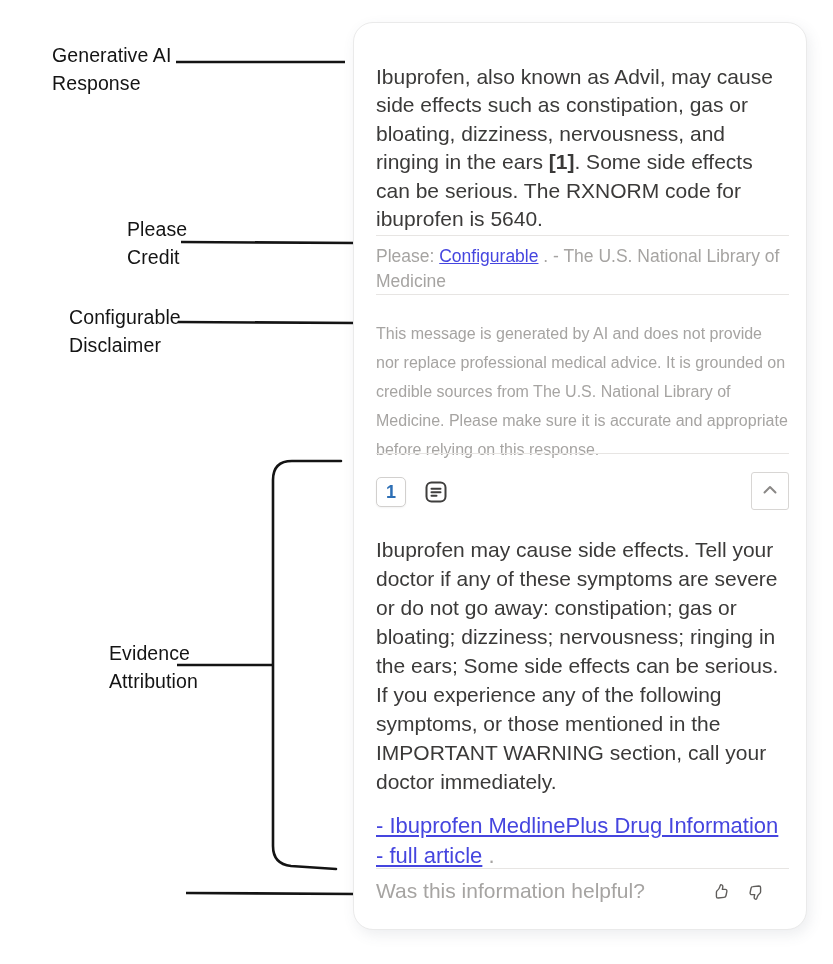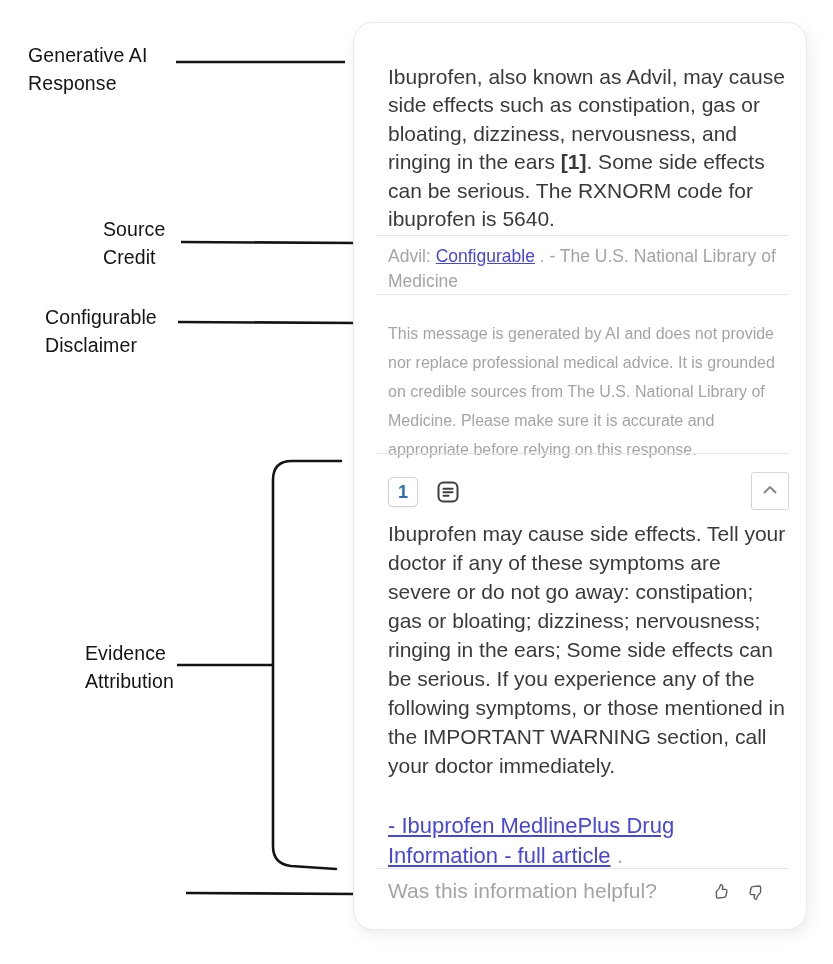--- a/index.html
+++ b/index.html
@@ -15,36 +15,36 @@
   }
   *{margin:0;padding:0;box-sizing:border-box;}
   html,body{background:#ffffff;}
   body{font-family:"Liberation Sans", sans-serif;}
   .canvas{position:relative;width:833px;height:964px;background:#ffffff;overflow:hidden;}
 
   
   .ann-label{
     position:absolute;
     font-size:19.5px;line-height:27.5px;color:var(--annotation-ink);
-    white-space:pre-line;letter-spacing:.1px;
+    white-space:pre-line;letter-spacing:.1px;margin-left:24px;
   }
   #lbl-gen{left:28px;top:42px;}
   #lbl-src{left:103px;top:216px;}
   #lbl-disc{left:45px;top:304px;}
   #lbl-evid{left:85px;top:640px;}
   #lbl-feed{left:88px;top:871px;}
   .overlay{position:absolute;left:0;top:0;width:833px;height:964px;pointer-events:none;}
 
   
   .card{
     position:absolute;left:353px;top:22px;width:454px;height:908px;
     background:#ffffff;border:1px solid var(--card-border);border-radius:20px;
     box-shadow:3px 5px 14px rgba(80,90,110,.10);
   }
-  .card .blk{position:absolute;left:22px;right:17px;margin-left:12px;}
+  .card .blk{position:absolute;left:22px;right:17px;}
   .divider{position:absolute;left:22px;right:17px;height:1px;background:var(--divider);}
 
   .response{top:40px;font-size:21px;line-height:28.4px;color:var(--text-primary);}
   .response b{font-weight:700;}
   #div1{top:212px;}
   .source{top:221px;font-size:17.5px;line-height:25px;color:var(--text-muted);}
   .source a{color:var(--hyperlink);text-decoration:underline;}
   #div2{top:271px;}
   .disclaimer{top:296px;right:30px;font-size:16px;line-height:29px;color:var(--text-muted);}
   #div3{top:430px;}
@@ -59,39 +59,39 @@
   .doc-ic{margin:7px 0 0 16px;width:28px;height:28px;}
   .ev-title{
     margin-left:14px;width:242px;font-size:21.5px;line-height:30px;
     color:var(--title-link);text-decoration:none;display:inline-block;
   }
   .collapse-btn{
     margin-left:auto;width:38px;height:38px;margin-top:1px;
     border:1px solid #d8d6d4;border-radius:3px;background:#fff;
     display:flex;align-items:center;justify-content:center;cursor:pointer;
   }
-  .ev-body{top:496px;font-size:21px;line-height:29px;color:var(--text-primary);}
+  .ev-body{top:512px;font-size:21px;line-height:29px;color:var(--text-primary);}
   .ev-link{top:788px;font-size:22px;line-height:30px;}
   .ev-link a{color:var(--hyperlink);text-decoration:underline;}
   .ev-link .suffix{color:var(--text-muted);text-decoration:none;}
   #div4{top:845px;}
   .feedback{top:856px;display:flex;align-items:flex-end;justify-content:space-between;}
   .fb-q{font-size:21px;color:var(--text-muted);}
   .fb-icons{display:flex;gap:13px;align-items:center;margin-right:22px;}
   .fb-btn{background:none;border:none;padding:0;cursor:pointer;width:22px;height:22px;}
   .fb-btn svg{display:block;}
 </style>
 </head>
 <body>
 
 <div class="canvas">
 
   <div class="ann-label" id="lbl-gen">Generative AI
 Response</div>
-  <div class="ann-label" id="lbl-src">Source
+  <div class="ann-label" id="lbl-src">Please
 Credit</div>
   <div class="ann-label" id="lbl-disc">Configurable
 Disclaimer</div>
   <div class="ann-label" id="lbl-evid">Evidence
 Attribution</div>
 
   <svg class="overlay" viewBox="0 0 833 964" stroke="#141414" stroke-width="2.6" fill="none">
     <line x1="176" y1="62" x2="345" y2="62"></line>
     <line x1="181" y1="242" x2="357" y2="243"></line>
     <line x1="178" y1="322" x2="357" y2="323"></line>
@@ -102,21 +102,21 @@
 
   <div class="card">
 
     <p class="blk response">
       <span>Ibuprofen, also known as Advil, may cause side effects such as constipation, gas or bloating, dizziness, nervousness, and ringing in the ears </span><b>[1]</b><span>. Some side effects can be serious. The RXNORM code for ibuprofen is 5640.</span>
     </p>
 
     <div class="divider" id="div1"></div>
 
     <p class="blk source">
-      <span>Advil: </span><a href="#">Configurable</a><span> . - The U.S. National Library of Medicine</span>
+      <span>Please: </span><a href="#">Configurable</a><span> . - The U.S. National Library of Medicine</span>
     </p>
 
     <div class="divider" id="div2"></div>
 
     <p class="blk disclaimer">This message is generated by AI and does not provide nor replace professional medical advice. It is grounded on credible sources from The U.S. National Library of Medicine. Please make sure it is accurate and appropriate before relying on this response.</p>
 
     <div class="divider" id="div3"></div>
 
     <div class="blk ev-header">
       <div class="cit-badge">1</div>

